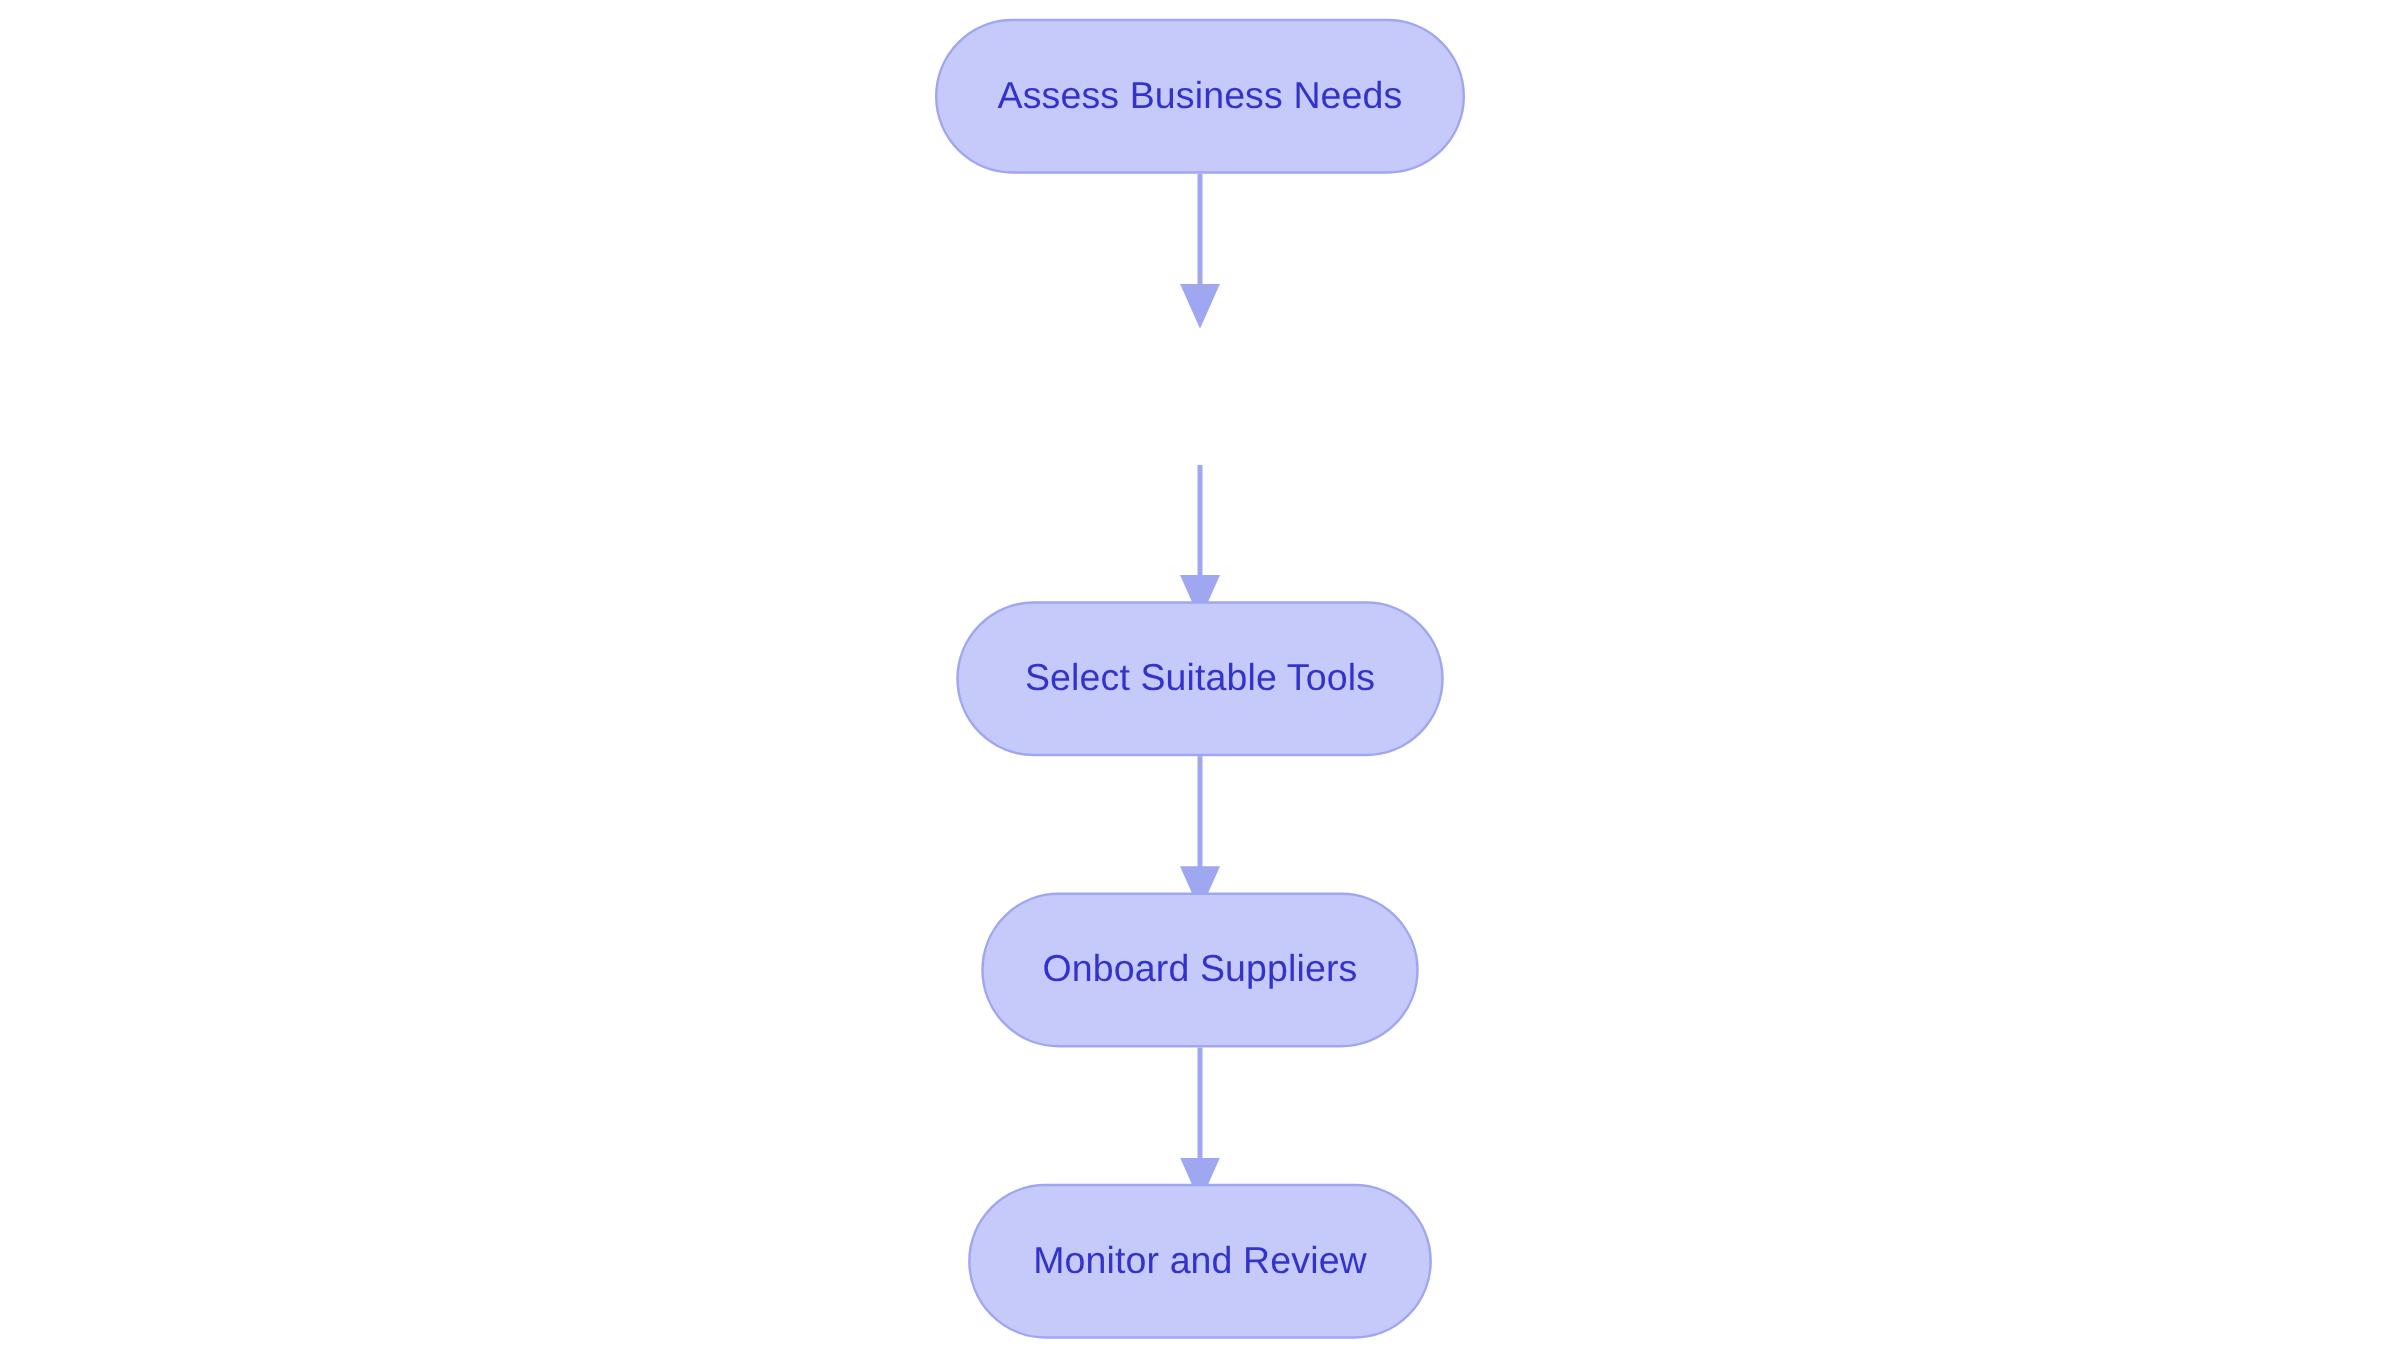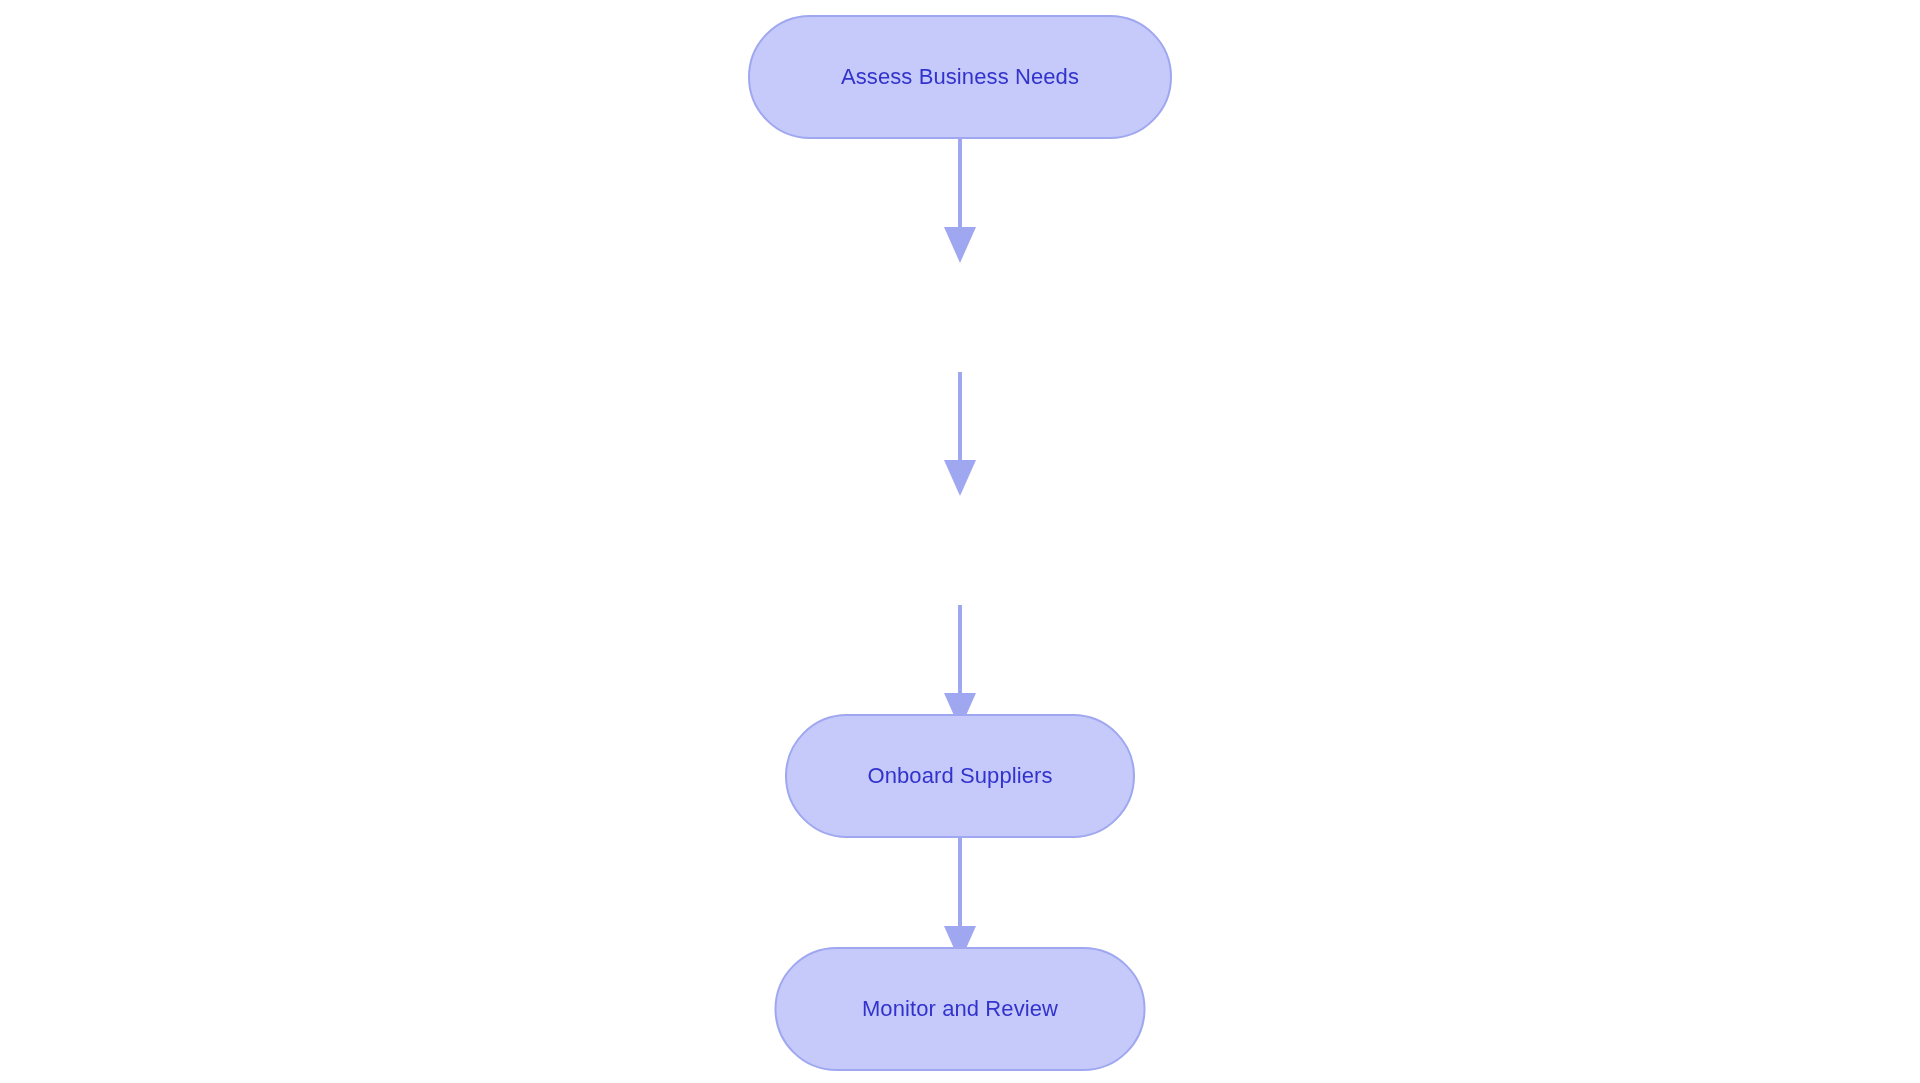--- a/index.html
+++ b/index.html
@@ -34,21 +34,21 @@
     display: flex;
     align-items: center;
     justify-content: center;
     background: #c5cafa;
     border: 2px solid #9fa7f0;
     border-radius: 999px;
     height: 124px;
     transform: translateX(-50%);
   }
   .node-label {
-    font-size: 22px;
+    font-size: 30px;
     font-weight: 400;
     letter-spacing: 0.1px;
     color: #3333cc;
     white-space: nowrap;
     line-height: 1;
     text-align: center;
   }
   
   #node-0 { left: 960px; top: 15px;  width: 424px; }
   #node-1 { left: 960px; top: 248px; width: 676px; }
@@ -83,20 +83,23 @@
     <g>
       <line x1="960" y1="838" x2="960" y2="930" stroke="#9fa7f0" stroke-width="4" marker-end="url(#arrowhead)"></line>
     </g>
   </svg>
 
   <div class="node" id="node-0">
     <span class="node-label">Assess Business Needs</span>
   </div>
 
 
+  <div class="node" id="node-2">
+    <span class="node-label">Select Suitable Tools</span>
+  </div>
 
   <div class="node" id="node-4">
     <span class="node-label">Monitor and Review</span>
   </div>
 
   <div class="node" id="node-3">
     <span class="node-label">Onboard Suppliers</span>
   </div>
 
 </div>

